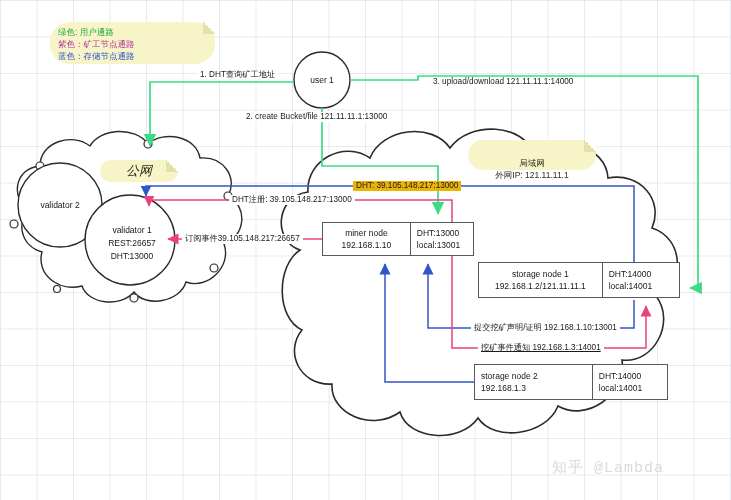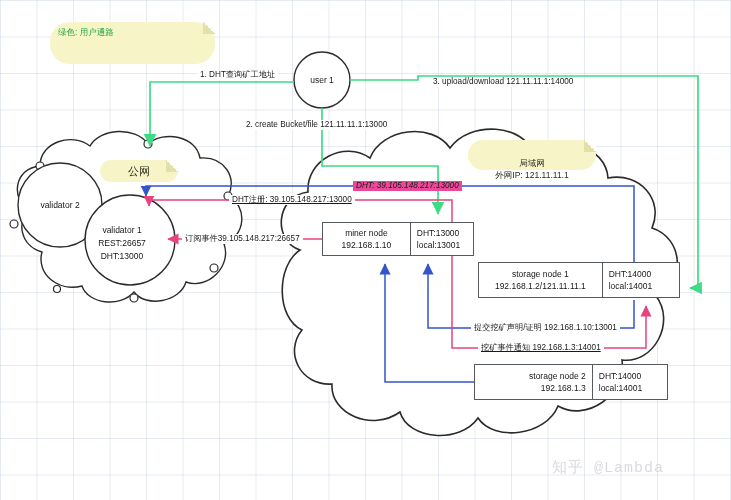--- a/index.html
+++ b/index.html
@@ -26,41 +26,41 @@
   .note .fold{
     position:absolute;right:0;top:0;width:12px;height:12px;
     background:linear-gradient(225deg,#ffffff 0 50%,#e3e0a8 50% 100%);
   }
   #legend-note{left:50px;top:22px;width:165px;height:42px;padding:4px 6px 0 8px;}
   #legend-note div{white-space:nowrap;}
   .lg-green{color:#21a844;}
   .lg-purple{color:#b3359a;}
   .lg-blue{color:#3355cc;}
   #gongwang-note{left:100px;top:160px;width:78px;height:22px;
-     text-align:center;line-height:22px;font-size:11px;color:#2d2d1e;}
+     text-align:center;line-height:22px;font-size:13px;color:#2d2d1e;font-style:italic;}
   #lan-note{left:468px;top:140px;width:128px;height:30px;
      text-align:center;font-size:8.5px;color:#2d2d1e;padding-top:17px;line-height:12px;}
   .nodebox{
     position:absolute;border:1.3px solid #555a5e;background:#fff;
     display:flex;box-sizing:border-box;font-size:8.5px;color:#17171a;
   }
   .nodebox .cell{
     display:flex;flex-direction:column;justify-content:center;
     padding:3px 6px;box-sizing:border-box;line-height:12px;
   }
   .nodebox .cell.left{text-align:center;align-items:center;}
   .nodebox .cell.right{border-left:1.3px solid #555a5e;text-align:left;align-items:flex-start;}
   #miner-node{left:322px;top:222px;width:152px;height:34px;}
   #miner-node .cell.left{width:88px;}
   #miner-node .cell.right{width:64px;}
   #storage-node-1{left:478px;top:262px;width:202px;height:36px;}
   #storage-node-1 .cell.left{width:124px;align-items:center;}
   #storage-node-1 .cell.right{width:78px;}
   #storage-node-2{left:474px;top:364px;width:194px;height:36px;}
-  #storage-node-2 .cell.left{width:118px;align-items:flex-end;}
+  #storage-node-2 .cell.left{width:118px;align-items:flex-start;}
   #storage-node-2 .cell.right{width:76px;}
   .circ-label{
     position:absolute;text-align:center;font-size:8.5px;color:#17171a;
     line-height:13px;pointer-events:none;
   }
   .edge-label{
     position:absolute;font-size:8.2px;color:#1a1a1a;
     background:transparent;white-space:nowrap;line-height:10px;
   }
   #watermark{
@@ -156,39 +156,41 @@
 
   <path d="M 634 300 L 634 328 L 428 328 L 428 264" fill="none" stroke="#3355cc" stroke-width="1.5" marker-end="url(#ar-blue)"></path>
 
   <path d="M 452 256 L 452 348 L 646 348 L 646 306" fill="none" stroke="#e8437f" stroke-width="1.5" marker-end="url(#ar-pink)"></path>
 
   <path d="M 474 382 L 385 382 L 385 264" fill="none" stroke="#3355cc" stroke-width="1.5" marker-end="url(#ar-blue)"></path>
 </svg>
 
 <div class="note" id="legend-note">
   <div class="lg-green">绿色: 用户通路</div>
+  <div class="lg-purple">紫色：矿工节点通路</div>
+  <div class="lg-blue">蓝色：存储节点通路</div>
   <span class="fold"></span>
 </div>
 
 <div class="note" id="gongwang-note">
   <span>公网</span>
   <span class="fold"></span>
 </div>
 
 <div class="note" id="lan-note">
   <div>局域网</div>
   <div>外网IP: 121.11.11.1</div>
   <span class="fold"></span>
 </div>
 
 <div class="circ-label" style="left:294px;top:74px;width:56px;">user 1</div>
 
 <div class="circ-label" style="left:18px;top:199px;width:84px;">validator 2</div>
 
-<div class="circ-label" style="left:78px;top:224px;width:88px;">
+<div class="circ-label" style="left:88px;top:224px;width:88px;">
   <div>validator 1</div>
   <div>REST:26657</div>
   <div>DHT:13000</div>
 </div>
 
 <div class="nodebox" id="miner-node">
   <div class="cell left">
     <div>miner node</div>
     <div>192.168.1.10</div>
   </div>
@@ -215,27 +217,27 @@
     <div>192.168.1.3</div>
   </div>
   <div class="cell right">
     <div>DHT:14000</div>
     <div>local:14001</div>
   </div>
 </div>
 
 <div class="edge-label" style="left:197px;top:70px;background:#fff;padding:0 3px;">1. DHT查询矿工地址</div>
 
-<div class="edge-label" style="left:243px;top:120px;background:#fff;padding:0 3px;">2. create Bucket/file 121.11.11.1:13000</div>
+<div class="edge-label" style="left:243px;top:112px;background:#fff;padding:0 3px;">2. create Bucket/file 121.11.11.1:13000</div>
 
 <div class="edge-label" style="left:430px;top:77px;background:#fff;padding:0 3px;">3. upload/download 121.11.11.1:14000</div>
 
-<div class="edge-label" style="left:353px;top:181px;background:#ec4899;padding:0 3px;font-style:italic;">DHT: 39.105.148.217:13000</div>
-
-<div class="edge-label" style="left:229px;top:195px;background:#fff;padding:0 3px;text-decoration:underline;">DHT注册: 39.105.148.217:13000</div>
+<div class="edge-label" style="left:353px;top:181px;background:#eab308;padding:0 3px;">DHT: 39.105.148.217:13000</div>
+
+<div class="edge-label" style="left:229px;top:195px;background:#fff;padding:0 3px;">DHT注册: 39.105.148.217:13000</div>
 
 <div class="edge-label" style="left:182px;top:234px;background:#fff;padding:0 3px;">订阅事件39.105.148.217:26657</div>
 
 <div class="edge-label" style="left:471px;top:323px;background:#fff;padding:0 3px;">提交挖矿声明/证明 192.168.1.10:13001</div>
 
 <div class="edge-label" style="left:478px;top:343px;background:#fff;padding:0 3px;text-decoration:underline;">挖矿事件通知 192.168.1.3:14001</div>
 
 <div id="watermark">知乎 @Lambda</div>
 
 </body></html>

